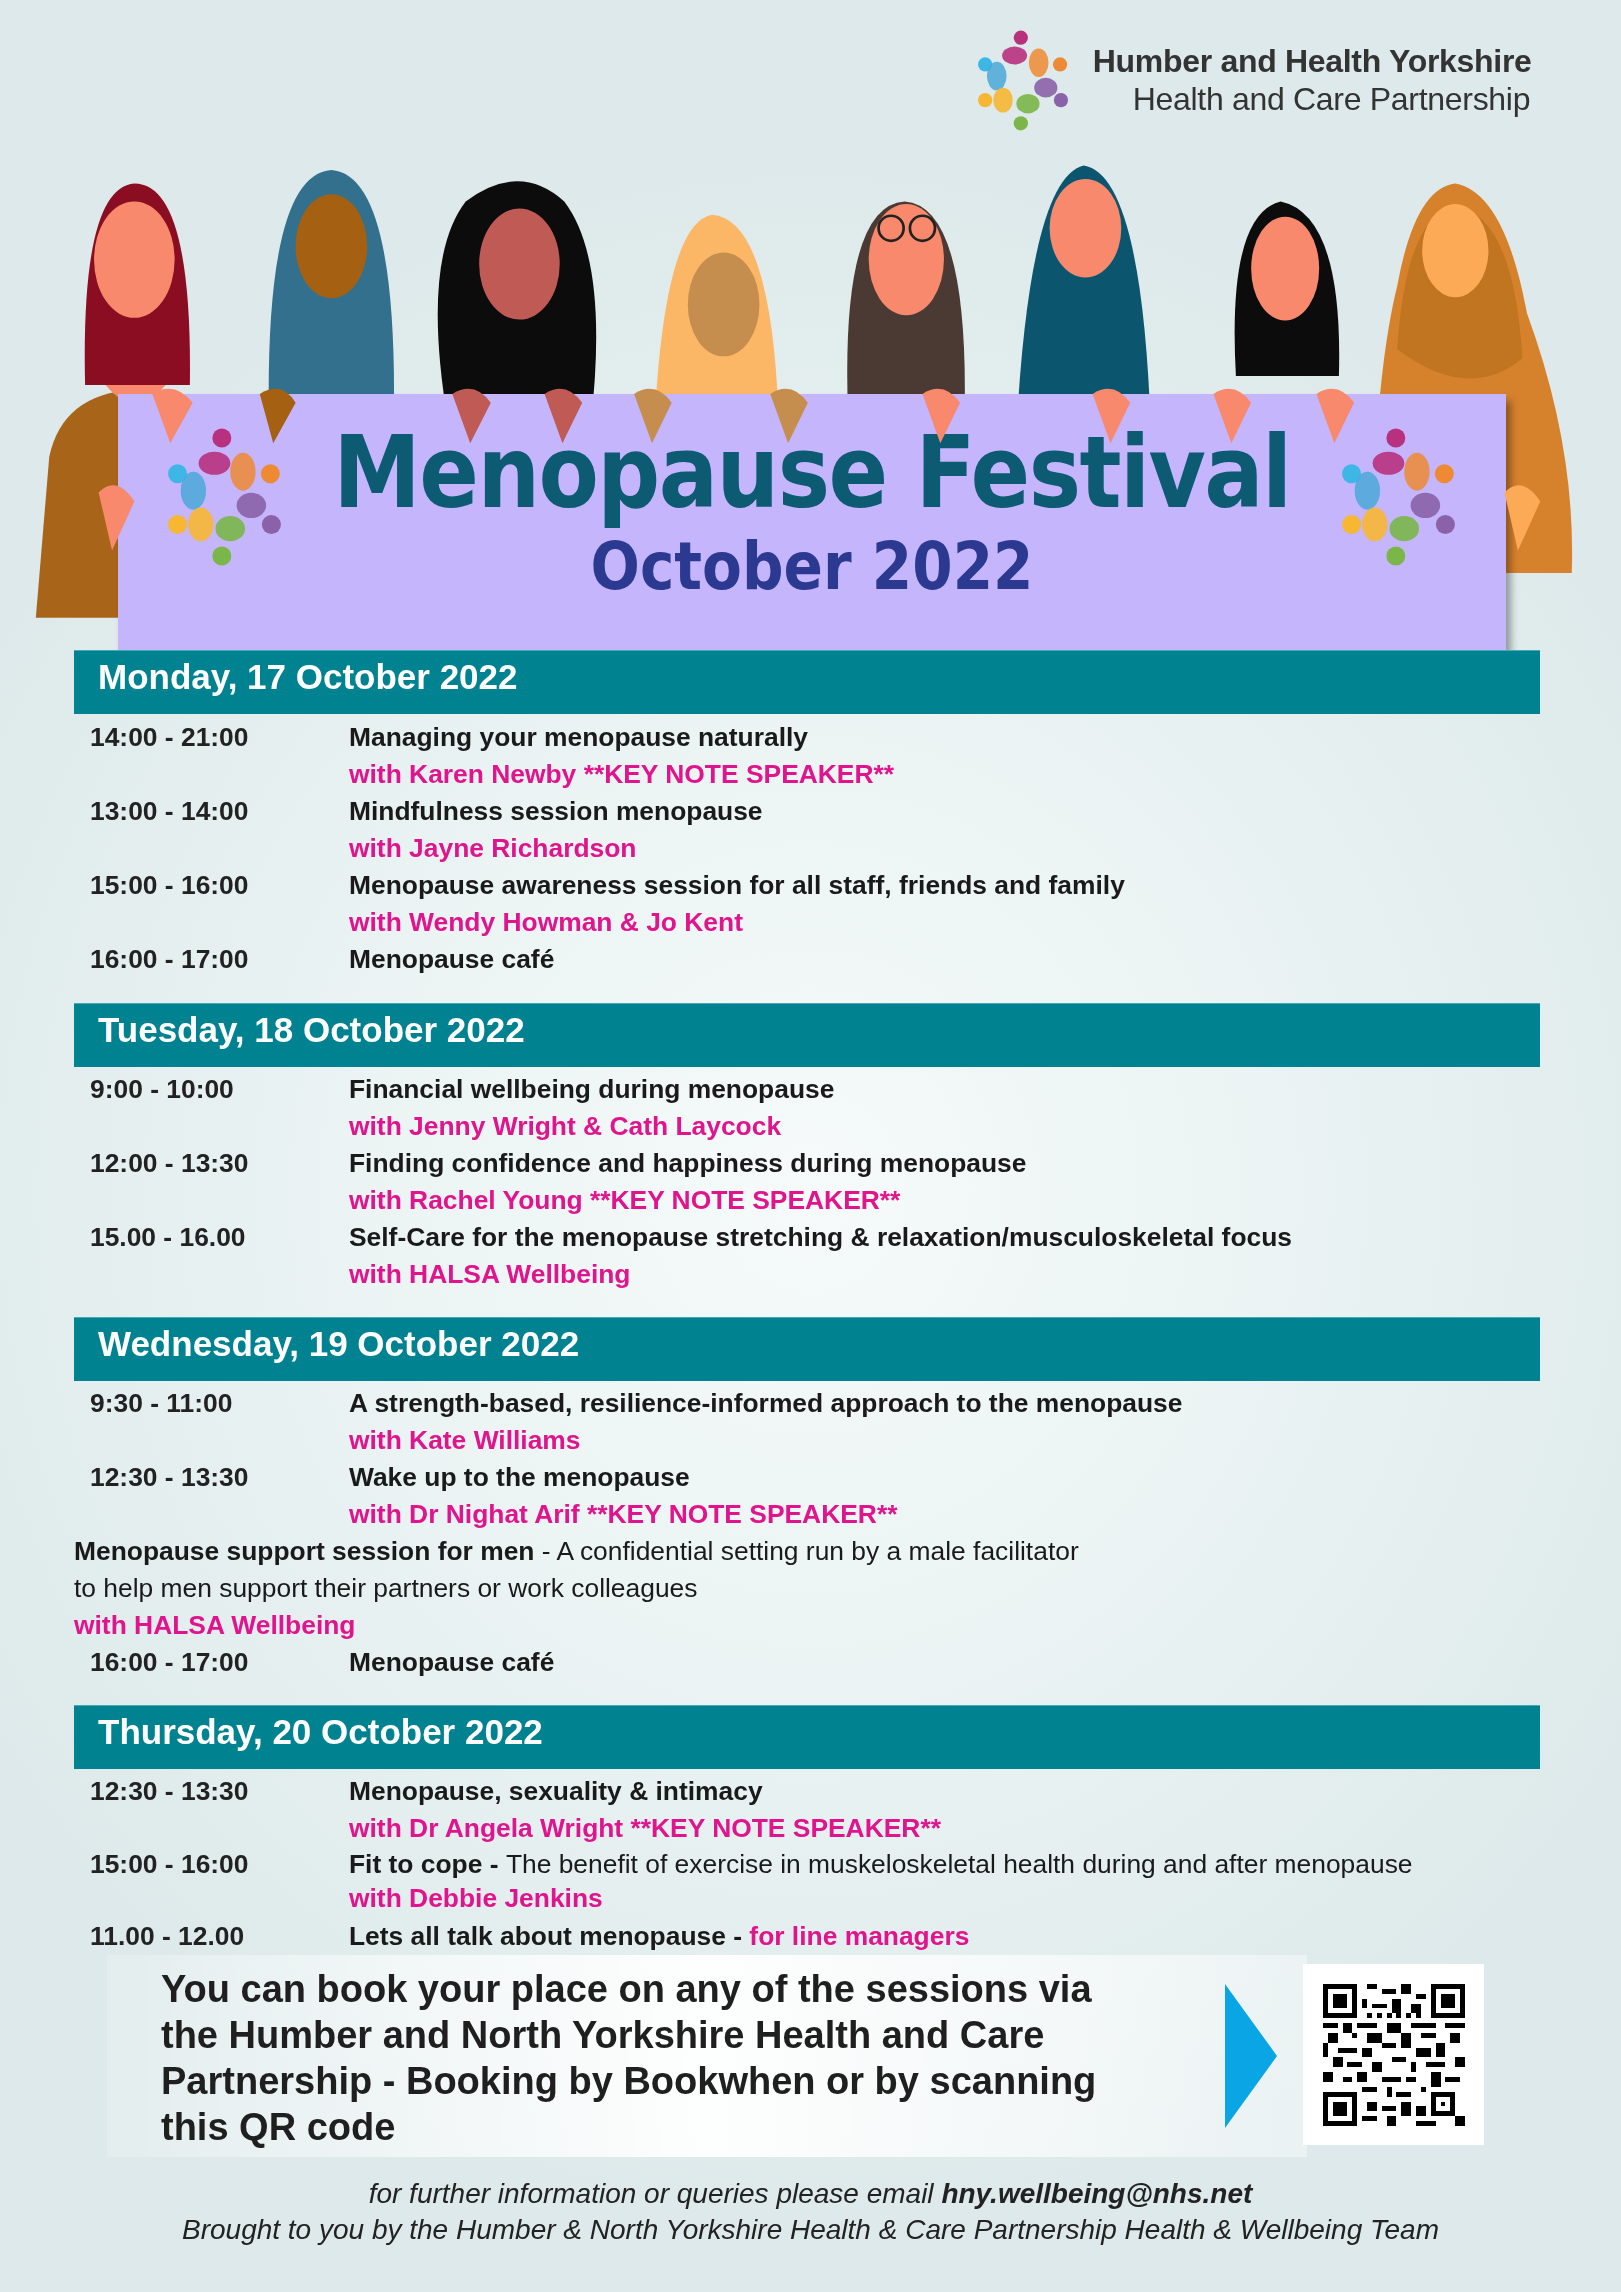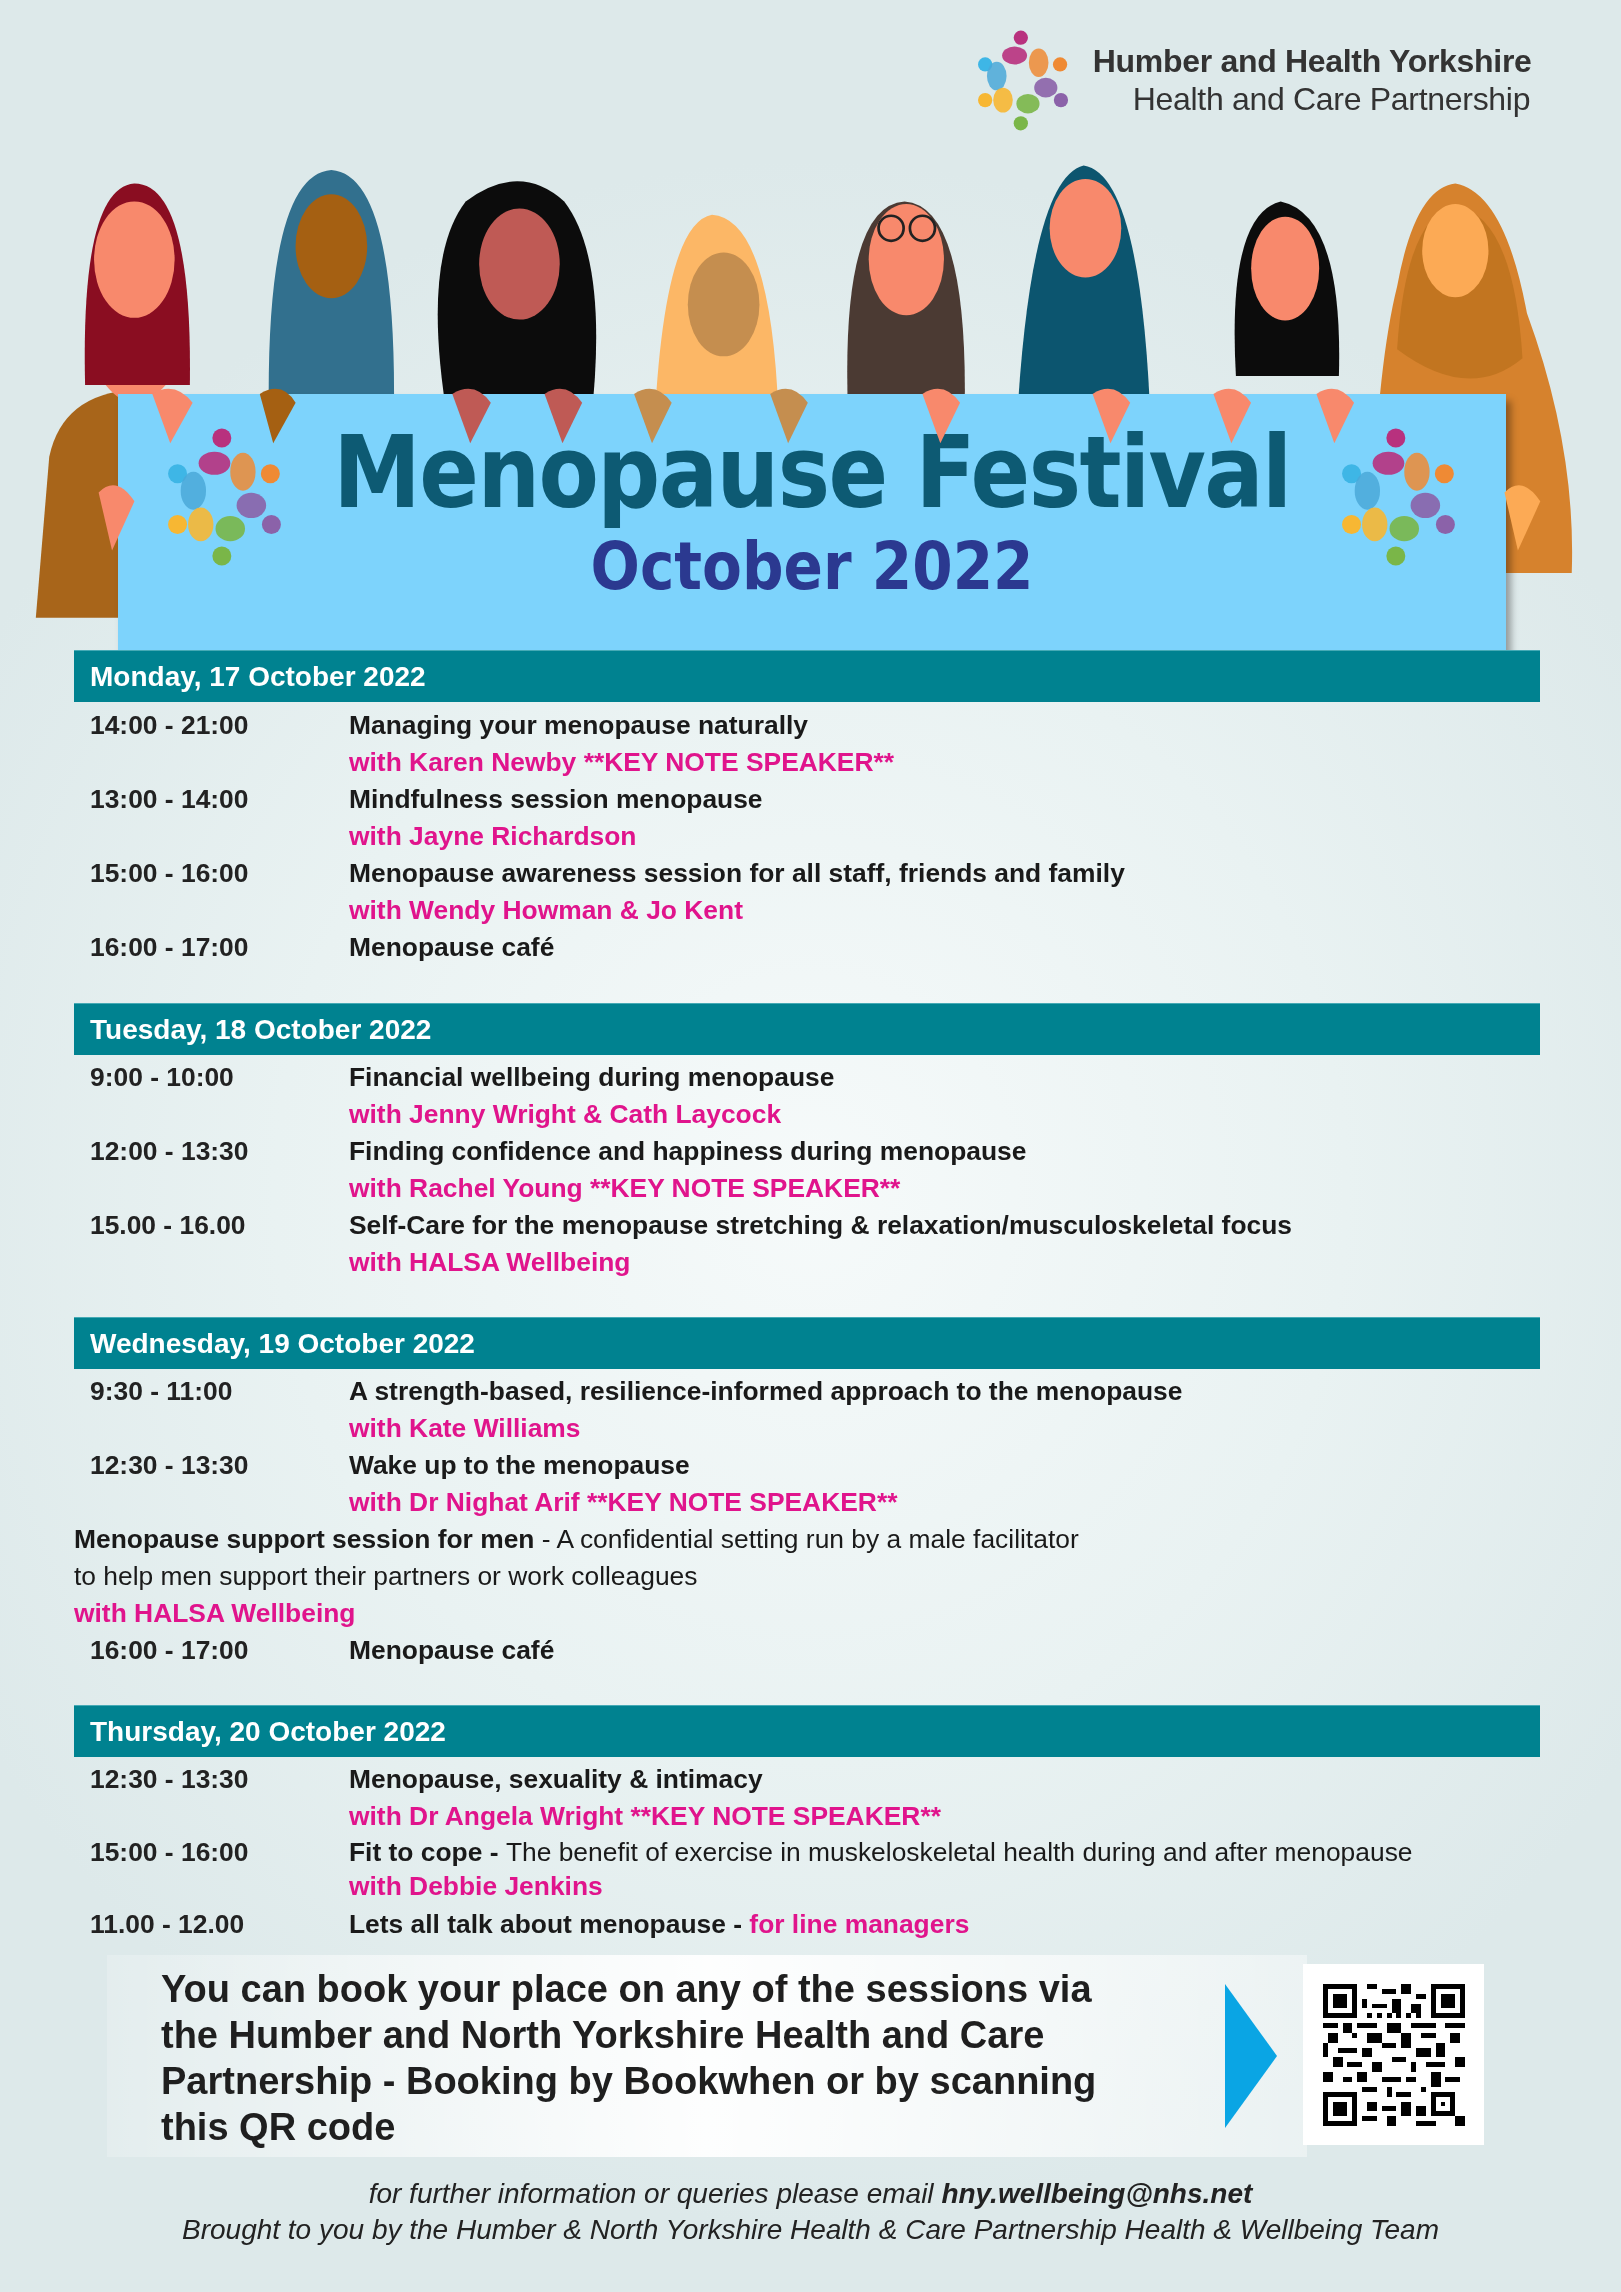--- a/index.html
+++ b/index.html
@@ -14,42 +14,42 @@
   .brand svg { width:99px; height:107px; }
   .brand-text { margin-left:19.7px; line-height:1.18; color:#333; }
   .brand-line1 { font-size:32px; font-weight:bold; letter-spacing:-0.3px; }
   .brand-line2 { font-size:32px; font-weight:normal; letter-spacing:-0.3px;margin-left:40px; }
 
   
   .people { position:absolute; left:0; top:152px; width:1621px; height:466px; }
 
   
   .banner {
-    position:absolute; left:118px; top:394px; width:1388px; height:281px; background:#7dd3fc;
+    position:absolute; left:118px; top:394px; width:1388px; height:281px; background:#c4b5fd;
     box-shadow: 5.4px 7.2px 7.2px rgba(0,0,0,0.35);
   }
   .banner-title {
     position:absolute; left:0; right:0; top:19.7px; text-align:center;
     font-family:"DejaVu Sans", sans-serif; font-weight:bold; font-size:100px; color:#0d5a73;
     letter-spacing:-1.8px; transform:scaleX(0.88);
   }
   .banner-sub {
     position:absolute; left:0; right:0; top:134px; text-align:center;
     font-family:"DejaVu Sans", sans-serif; font-weight:bold; font-size:66px; color:#2b3990;
     transform:scaleX(0.88);
   }
   .banner-logo { position:absolute; top:27px; width:116px; height:152px; }
   .banner-logo.left { left:49px; }
   .banner-logo.right { right:49px; }
 
   
   .day { position:absolute; left:74px; width:1466px; }
   .day-head {
-    background:#008290; color:#fff; height:52px; line-height:52px;
-    font-weight:bold; font-size:28px; padding-left:16px; box-sizing:border-box;
+    background:#008290; color:#fff; height:64px; line-height:52px;
+    font-weight:bold; font-size:35px; padding-left:24px; box-sizing:border-box;
     border-top:1.8px solid #46aab5;
   }
   .row { display:flex; font-size:26.4px; line-height:37px; }
   .time { width:275px; padding-left:16px; box-sizing:border-box; font-weight:bold; color:#222; flex:none; }
   .desc { flex:1; }
   .title { font-weight:bold; color:#1a1a1a; }
   .plain { font-weight:normal; color:#1a1a1a; }
   .speaker { font-weight:bold; color:#e0148c; display:block; }
   .inline-pink { font-weight:bold; color:#e0148c; }
   .line { display:block; }

